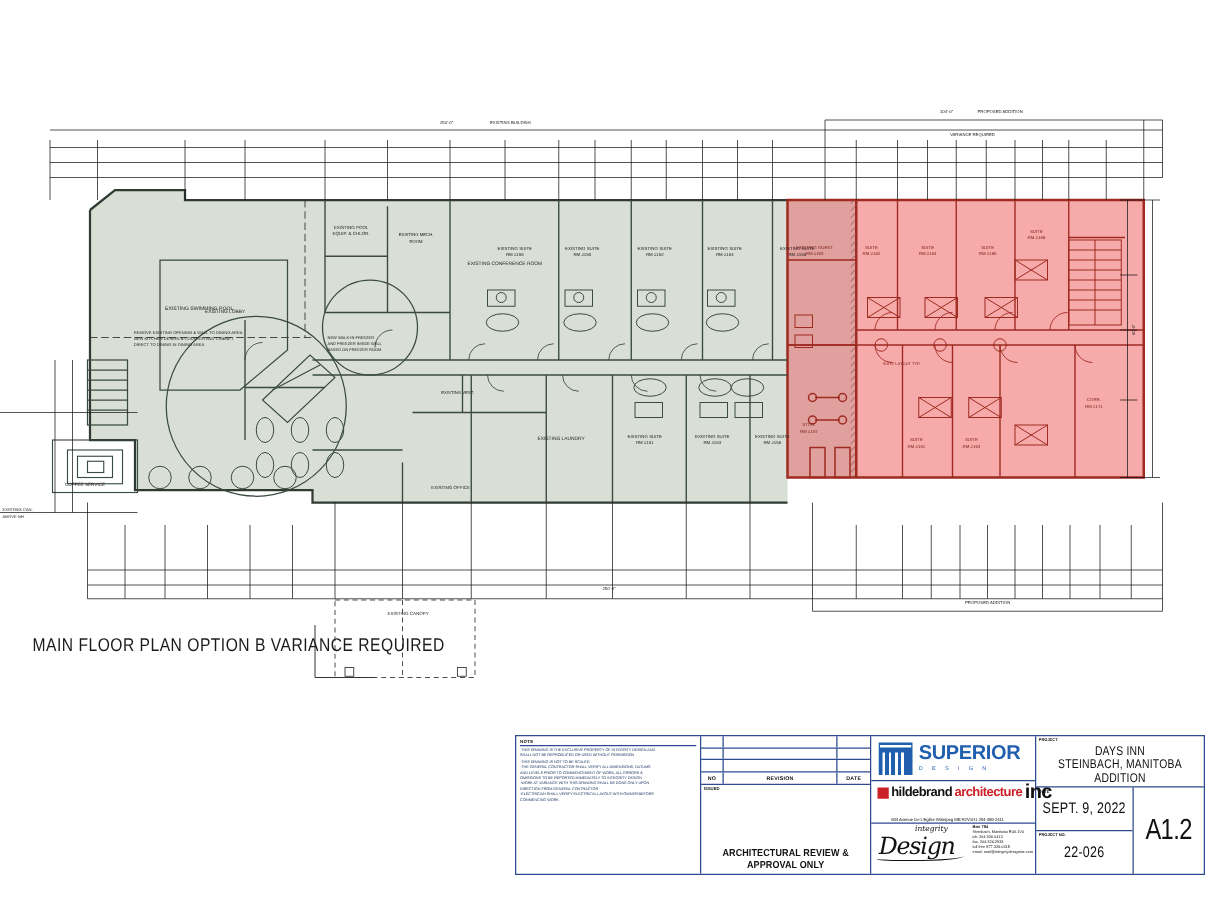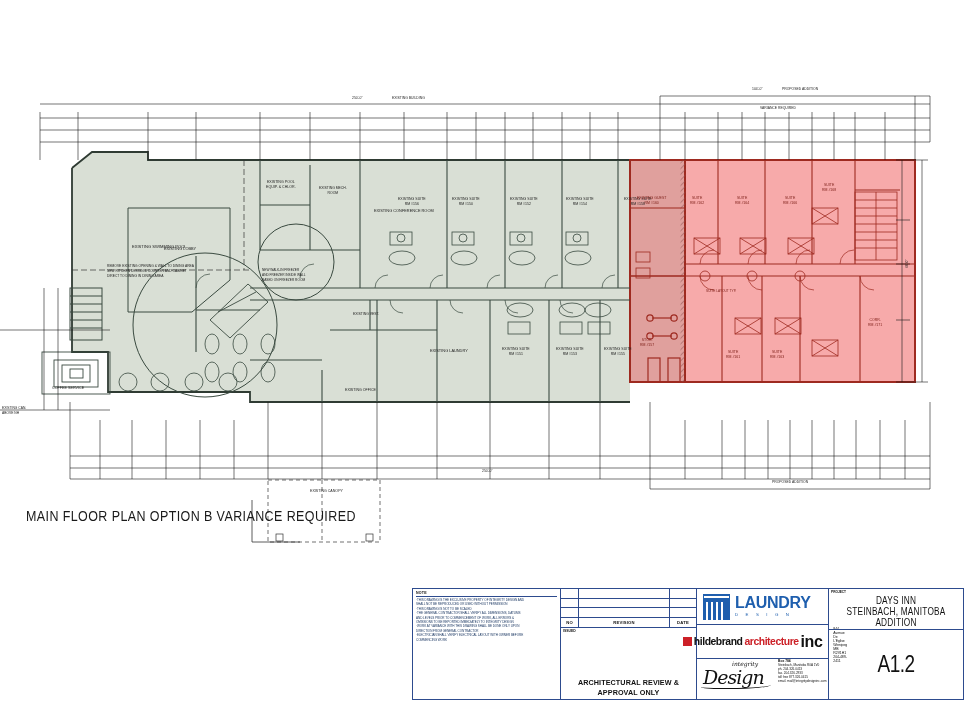--- a/index.html
+++ b/index.html
@@ -111,21 +111,21 @@
   }
   .sup-text { line-height: 1; }
   .sup-name {
     font-size: 16px; font-weight: bold; color: #1f5fae;
     letter-spacing: -0.3px; font-family: "Liberation Sans", sans-serif;
   }
   .sup-sub {
     font-size: 4.4px; color: #1f5fae; letter-spacing: 3.1px;
     margin-top: 2px;
   }
-  .logo-hild { height: 34px; display:flex; flex-direction:row; justify-content:center; padding-left:5px;}
+  .logo-hild { height: 34px; display:flex; flex-direction:column; justify-content:space-between; padding-left:5px;}
   .hild-row { display:flex; align-items:center; gap:2px; }
   .hild-sq { width: 9px; height: 9px; background:#cc2027; flex:none; }
   .hild-t1 { font-size: 10.4px; font-weight:bold; color:#111; letter-spacing:-0.45px;}
   .hild-t2 { font-size: 10.4px; font-weight:bold; color:#cc2027; letter-spacing:-0.45px;}
   .hild-t3 { font-size: 16px; font-weight:bold; color:#111; letter-spacing:-0.45px;}
   .hild-addr { font-size: 3.5px; color:#111; margin-top:2px; margin-left:11px; letter-spacing:-0.1px;}
   .logo-int { flex:1; display:flex; align-items:flex-start; padding-left:4px; border-bottom:none;}
   .int-script { position:relative; width:74px; height:30px; }
   .int-word {
     position:absolute; left:2px; top:7px;
@@ -723,21 +723,21 @@
         <div class="rev-issued-lbl">ISSUED</div>
         <div class="rev-approval">ARCHITECTURAL REVIEW &amp; APPROVAL ONLY</div>
       </div>
     </div>
 
     <div class="tb-col tb-logos">
 
       <div class="logo-cell logo-sup">
         <div class="sup-mark"></div>
         <div class="sup-text">
-          <div class="sup-name">LAUNDRY</div>
+          <div class="sup-name">SUPERIOR</div>
           <div class="sup-sub">D E S I G N</div>
         </div>
       </div>
 
       <div class="logo-cell logo-hild">
         <div class="hild-row">
           <div class="hild-sq"></div>
           <span class="hild-t1">hildebrand</span>
           <span class="hild-t2">architecture</span>
           <span class="hild-t3">inc</span>
@@ -766,20 +766,30 @@
 
       <div class="pr-cell pr-project">
         <div class="pr-lbl">PROJECT</div>
         <div class="pr-line">DAYS INN</div>
         <div class="pr-line">STEINBACH, MANITOBA</div>
         <div class="pr-line">ADDITION</div>
       </div>
 
 
       <div class="pr-bottom">
+        <div class="pr-dates">
+          <div class="pr-date">
+            <div class="pr-lbl">DATE</div>
+            <div class="pr-line">SEPT. 9, 2022</div>
+          </div>
+          <div class="pr-job">
+            <div class="pr-lbl">PROJECT NO.</div>
+            <div class="pr-line">22-026</div>
+          </div>
+        </div>
         <div class="pr-sheetno">
           <div class="pr-line">A1.2</div>
         </div>
       </div>
     </div>
   </div>
 
 </div>
 
 </body></html>

